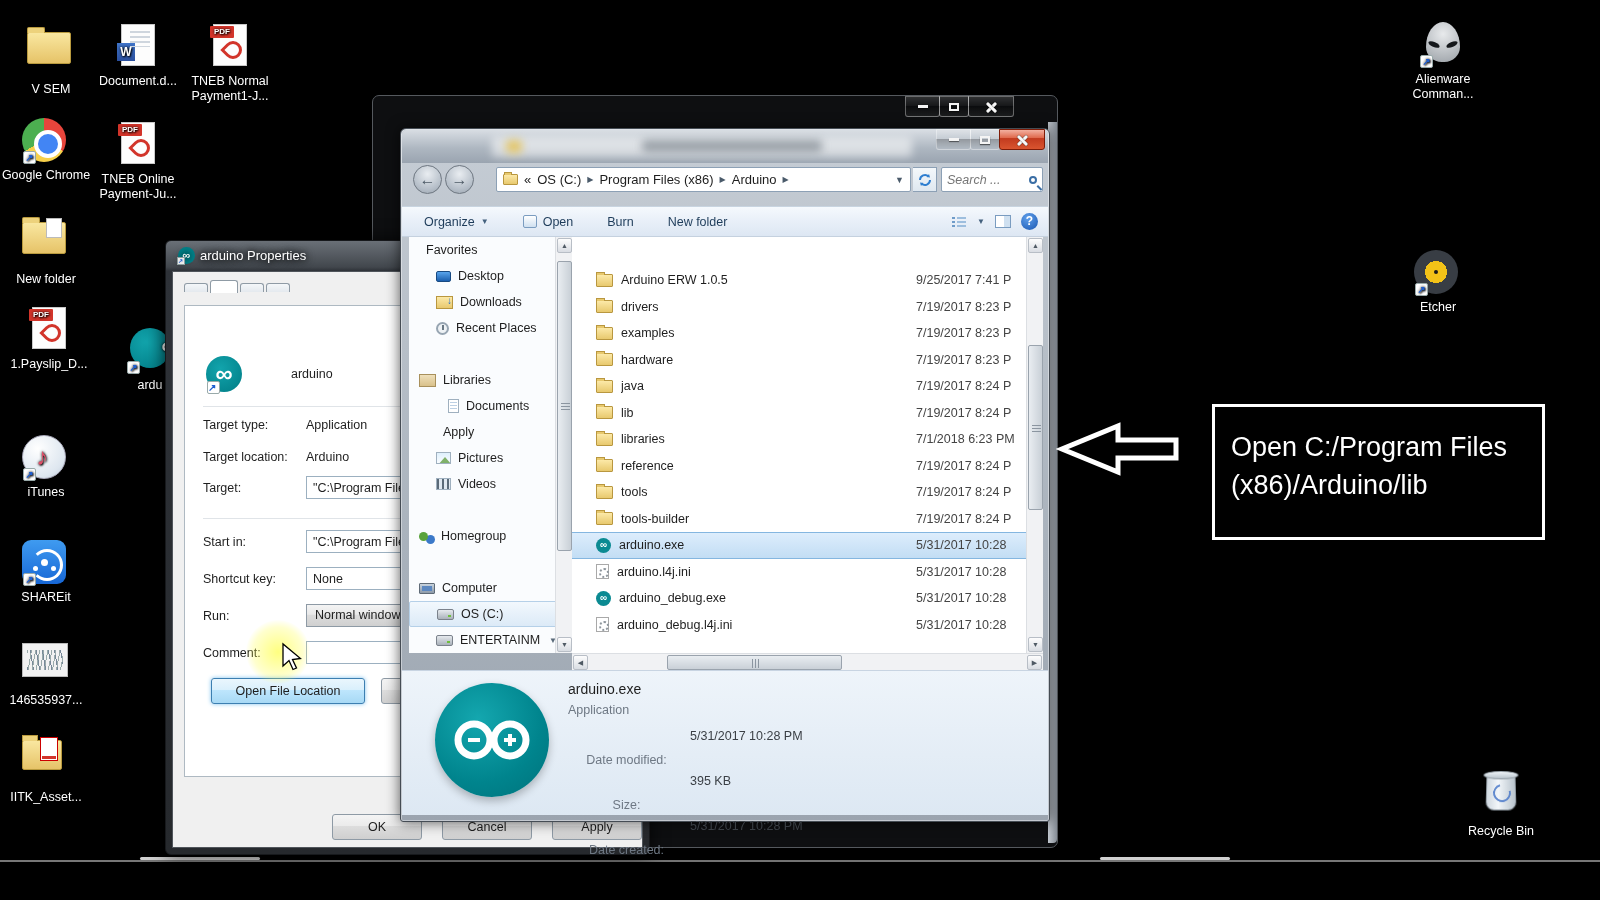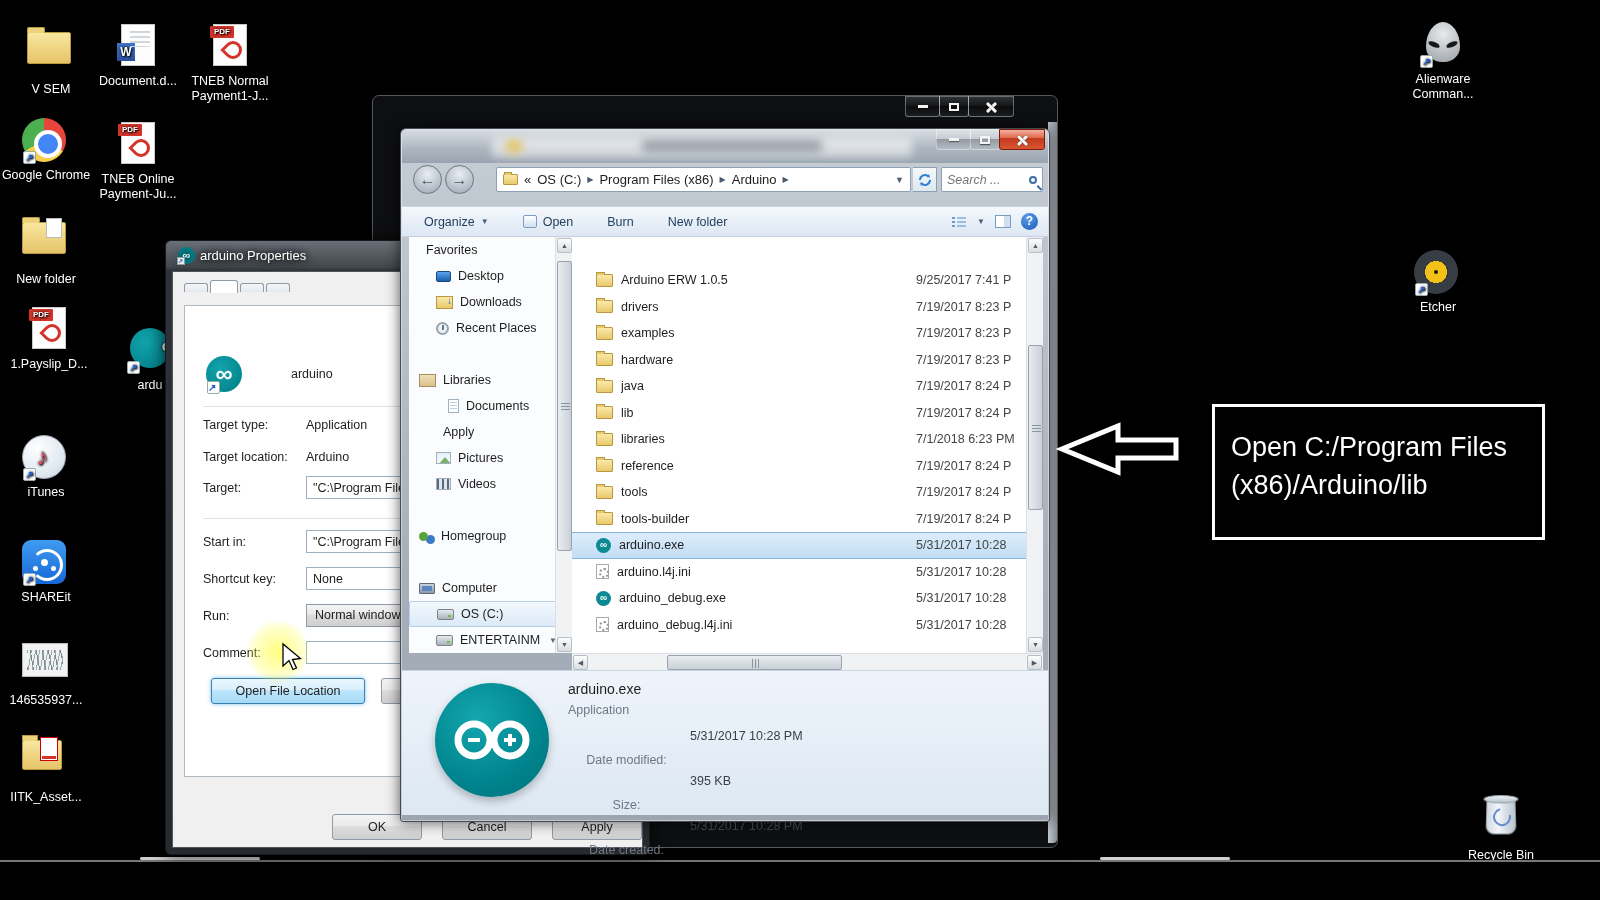--- a/index.html
+++ b/index.html
@@ -275,21 +275,21 @@
     </div>
   <div>Alienware Comman...</div>
 </div>
 <div class="dicon" style="left:1392px;top:250px">
   <div class="glyph">
       <div class="g-etch"></div>
       <span class="sc-ov">↗</span>
     </div>
   <div>Etcher</div>
 </div>
-<div class="dicon" style="left:1455px;top:794px">
+<div class="dicon" style="left:1455px;top:770px">
   <div class="glyph">
       <div class="g-bin"></div>
     </div>
   <div>Recycle Bin</div>
 </div>
 
 <div class="abs bottom-line"></div>
 <div class="bottom-dash" style="left:140px;width:120px"></div>
 <div class="bottom-dash" style="left:1100px;width:130px"></div>
 

